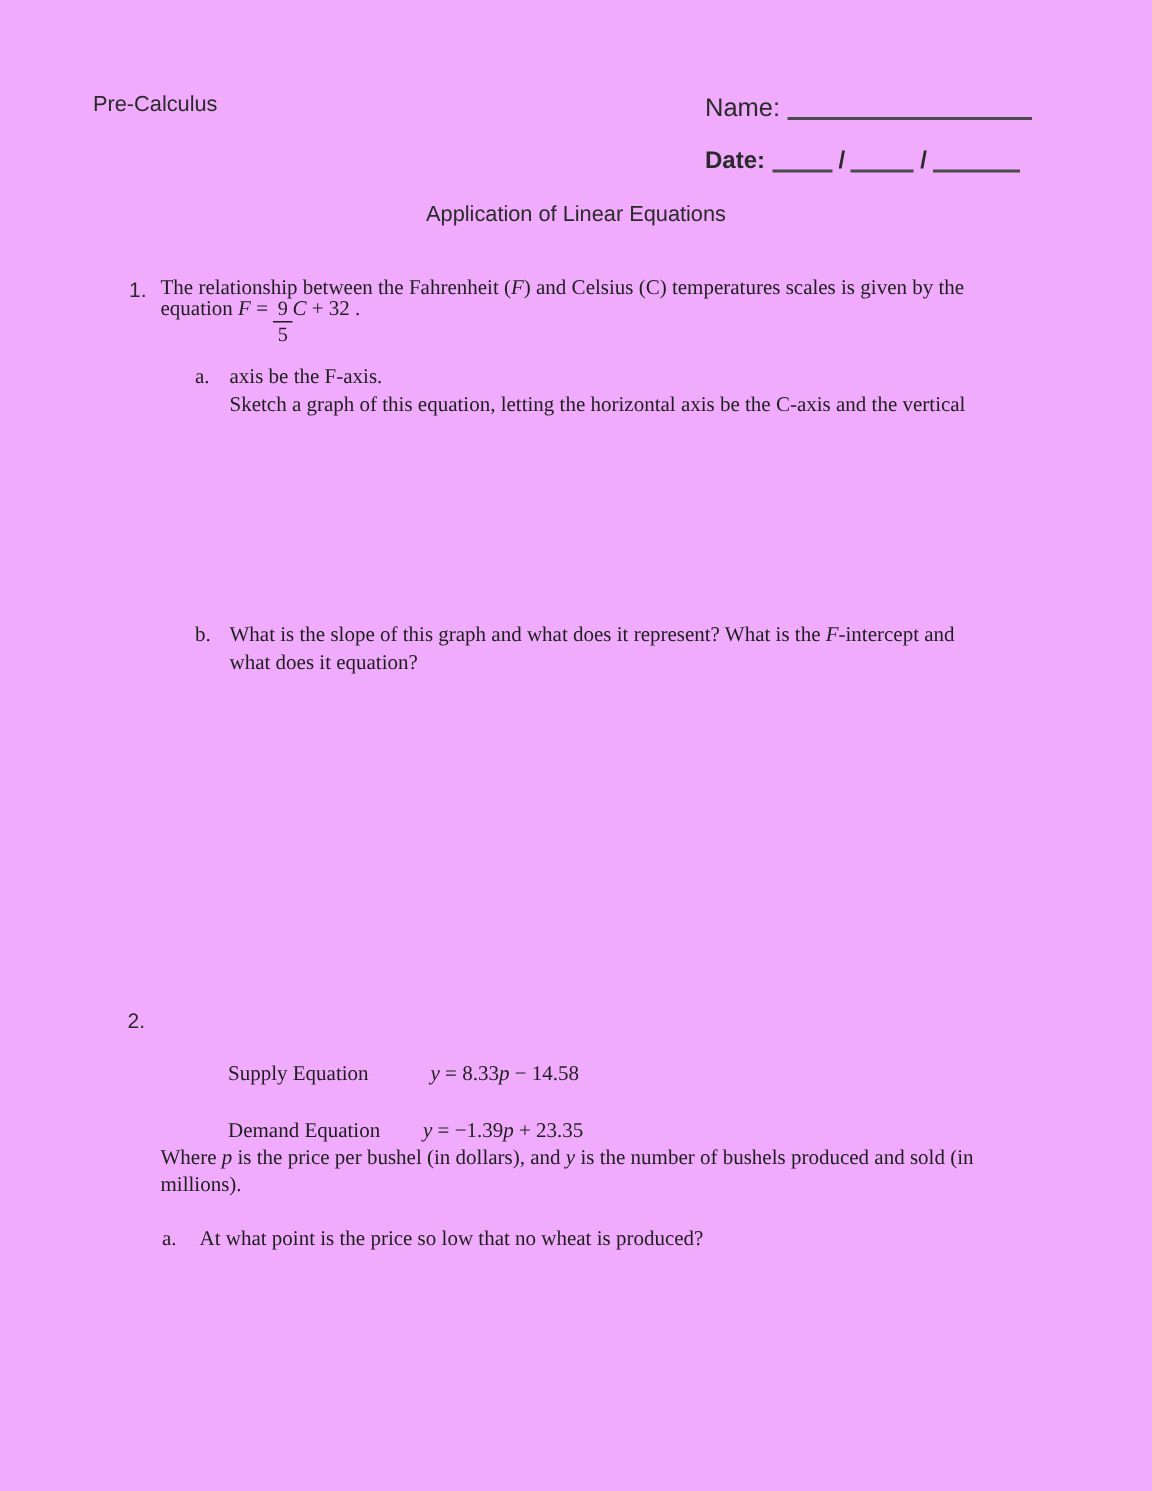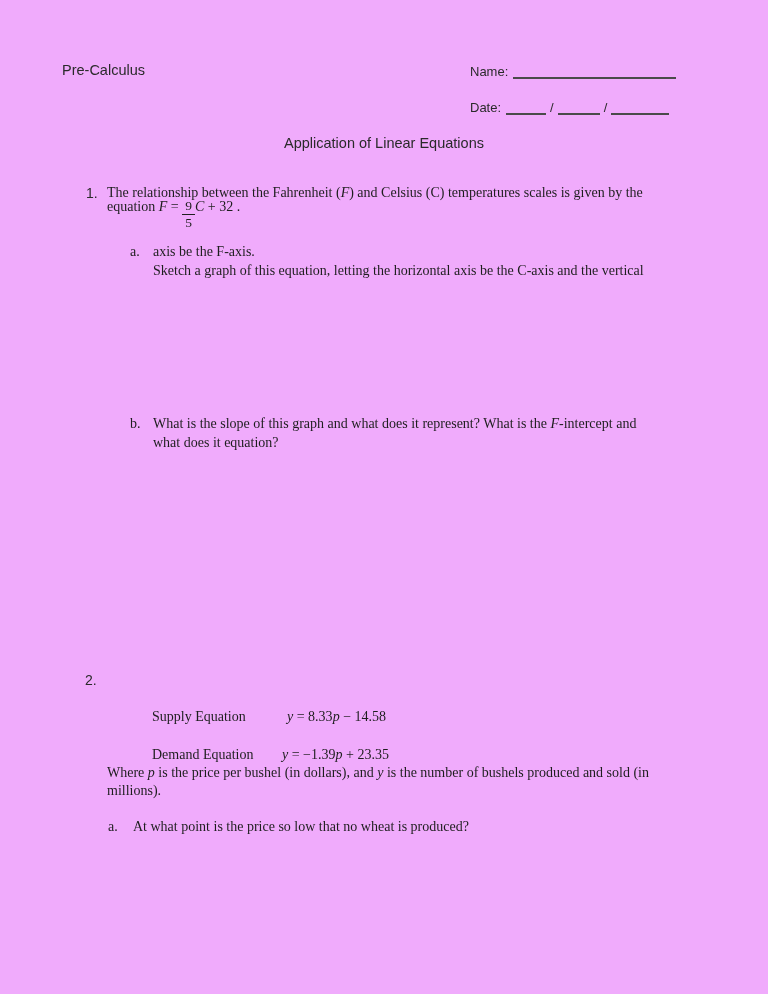--- a/index.html
+++ b/index.html
@@ -22,22 +22,22 @@
   .sans {
     font-family: "Liberation Sans", sans-serif;
     color: #2a2a2a;
   }
   .serif { font-family: "Liberation Serif", serif; }
   .pre { white-space: pre-wrap; }
   .it { font-style: italic; }
 
   
   .course      { left: 62px;  top: 62px;  font-size: 14.5px; }
-  .name-row    { left: 470px; top: 62px;  font-size: 13px; }
-  .date-row    { left: 470px; top: 98px;  font-size: 13px; }
+  .name-row    { left: 470px; top: 62px;  font-size: 17px; }
+  .date-row    { left: 470px; top: 98px;  font-size: 16px; font-weight: bold; }
   .blank {
     display: inline-block;
     border-bottom: 2px solid #4a4a4a;
     height: 15px;
     vertical-align: -3px;
   }
   .name-blank  { width: 163px; margin-left: 5px; }
   .date-blank1 { width: 40px;  margin-left: 5px; }
   .date-blank2 { width: 42px; }
   .date-blank3 { width: 58px; }

